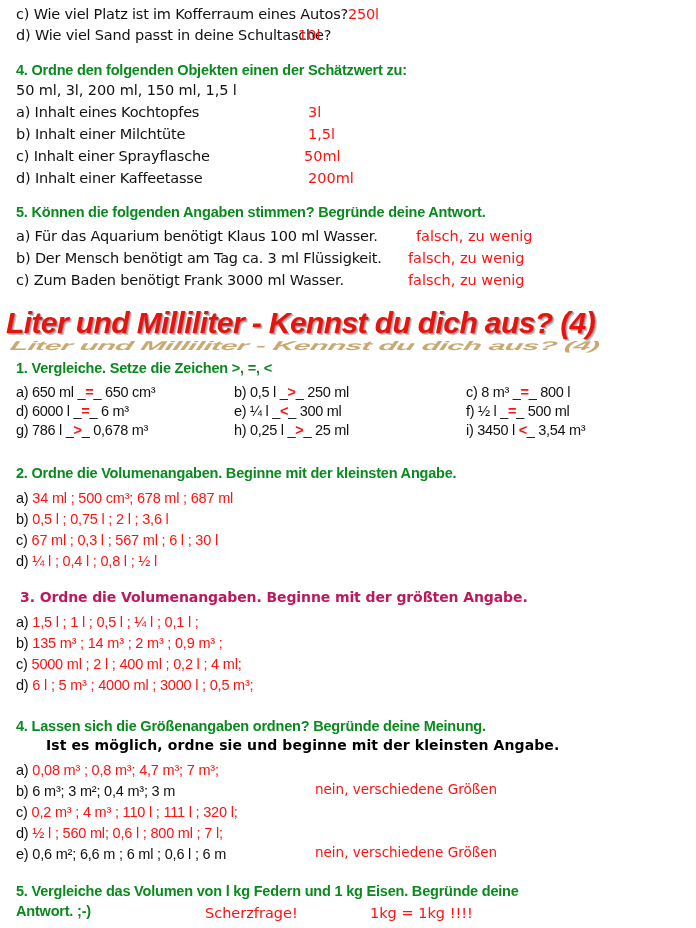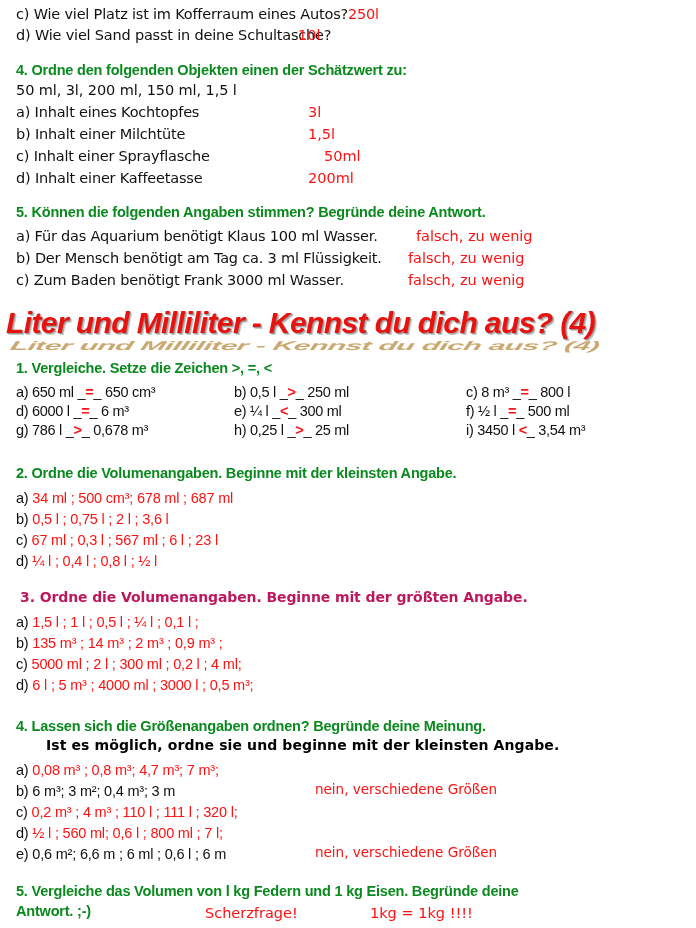--- a/index.html
+++ b/index.html
@@ -192,21 +192,21 @@
   <div class="q-line" style="left:16px; top:126px;">
     <span class="label">b)</span>
     <span class="label">Inhalt einer Milchtüte</span>
   </div>
   <div class="ans-col" style="left:308px; top:126px;">1,5l</div>
 
   <div class="q-line" style="left:16px; top:148px;">
     <span class="label">c)</span>
     <span class="label">Inhalt einer Sprayflasche</span>
   </div>
-  <div class="ans-col" style="left:324px; top:148px;text-align:center;">50ml</div>
+  <div class="ans-col" style="left:304px; top:148px;text-align:center;">50ml</div>
 
   <div class="q-line" style="left:16px; top:170px;">
     <span class="label">d)</span>
     <span class="label">Inhalt einer Kaffeetasse</span>
   </div>
   <div class="ans-col" style="left:308px; top:170px;">200ml</div>
 
   <div class="row head-green" style="left:16px; top:205px;">5. Können die folgenden Angaben stimmen? Begründe deine Antwort.</div>
 
   <div class="q-line" style="left:16px; top:228px;">
@@ -307,42 +307,42 @@
     <div class="ln">
       <span class="lbl">a)</span>
       <span class="val">34 ml ; 500 cm³; 678 ml ; 687 ml</span>
     </div>
     <div class="ln">
       <span class="lbl">b)</span>
       <span class="val">0,5 l ; 0,75 l ; 2 l ; 3,6 l</span>
     </div>
     <div class="ln">
       <span class="lbl">c)</span>
-      <span class="val">67 ml ; 0,3 l ; 567 ml ; 6 l ; 23 l</span>
+      <span class="val">67 ml ; 0,3 l ; 567 ml ; 6 l ; 30 l</span>
     </div>
     <div class="ln">
       <span class="lbl">d)</span>
       <span class="val">¼ l ; 0,4 l ; 0,8 l ; ½ l</span>
     </div>
   </div>
 
   <div class="row head-black" style="left:20px; top:590px;">3. Ordne die Volumenangaben. Beginne mit der größten Angabe.</div>
 
   <div class="exlines" style="top:612px;">
     <div class="ln">
       <span class="lbl">a)</span>
       <span class="val">1,5 l ; 1 l ; 0,5 l ; ¼ l ; 0,1 l ;</span>
     </div>
     <div class="ln">
       <span class="lbl">b)</span>
       <span class="val">135 m³ ; 14 m³ ; 2 m³ ; 0,9 m³ ;</span>
     </div>
     <div class="ln">
       <span class="lbl">c)</span>
-      <span class="val">5000 ml ; 2 l ; 300 ml ; 0,2 l ; 4 ml;</span>
+      <span class="val">5000 ml ; 2 l ; 400 ml ; 0,2 l ; 4 ml;</span>
     </div>
     <div class="ln">
       <span class="lbl">d)</span>
       <span class="val">6 l ; 5 m³ ; 4000 ml ; 3000 l ; 0,5 m³;</span>
     </div>
   </div>
 
   <div class="row head-green" style="left:16px; top:719px;">4. Lassen sich die Größenangaben ordnen? Begründe deine Meinung.</div>
 
   <div class="row sub-black" style="left:46px; top:738px;">Ist es möglich, ordne sie und beginne mit der kleinsten Angabe.</div>

